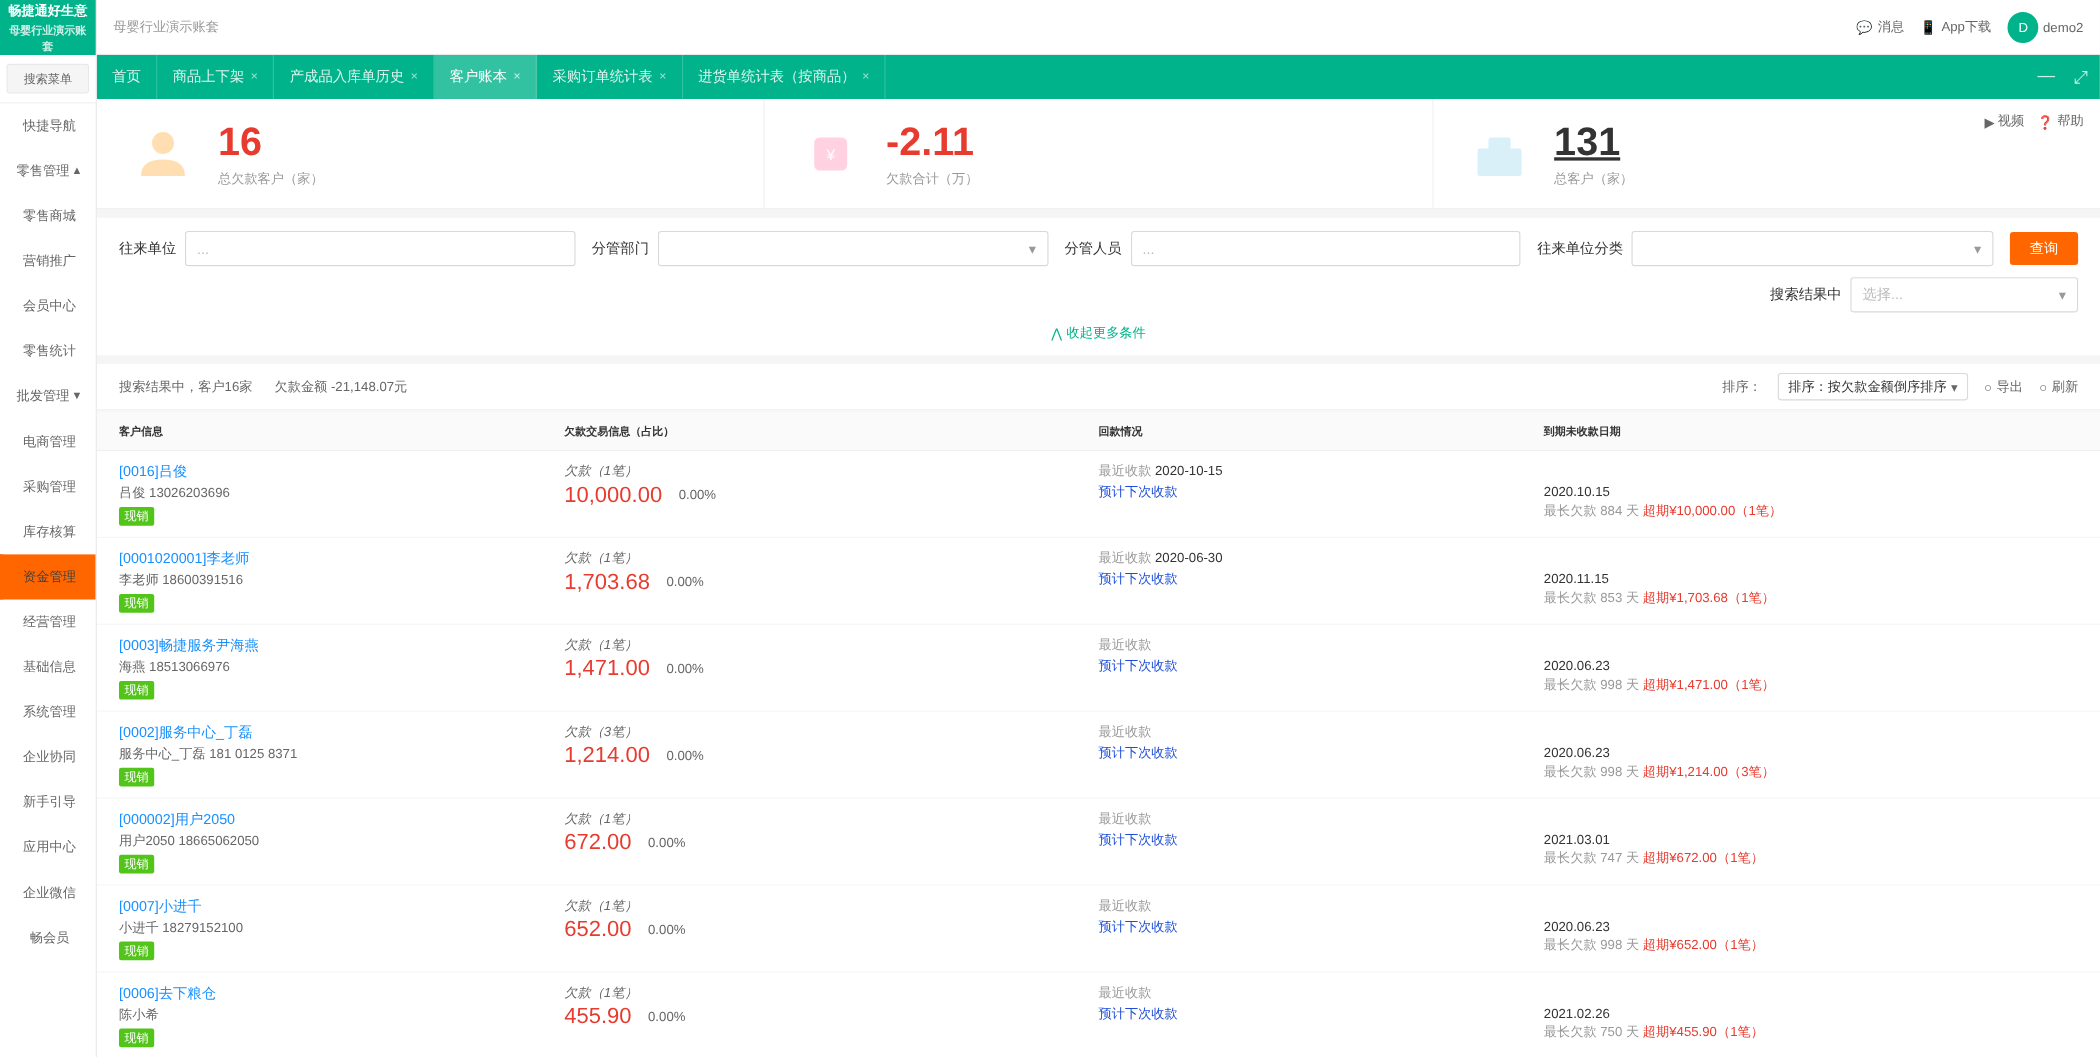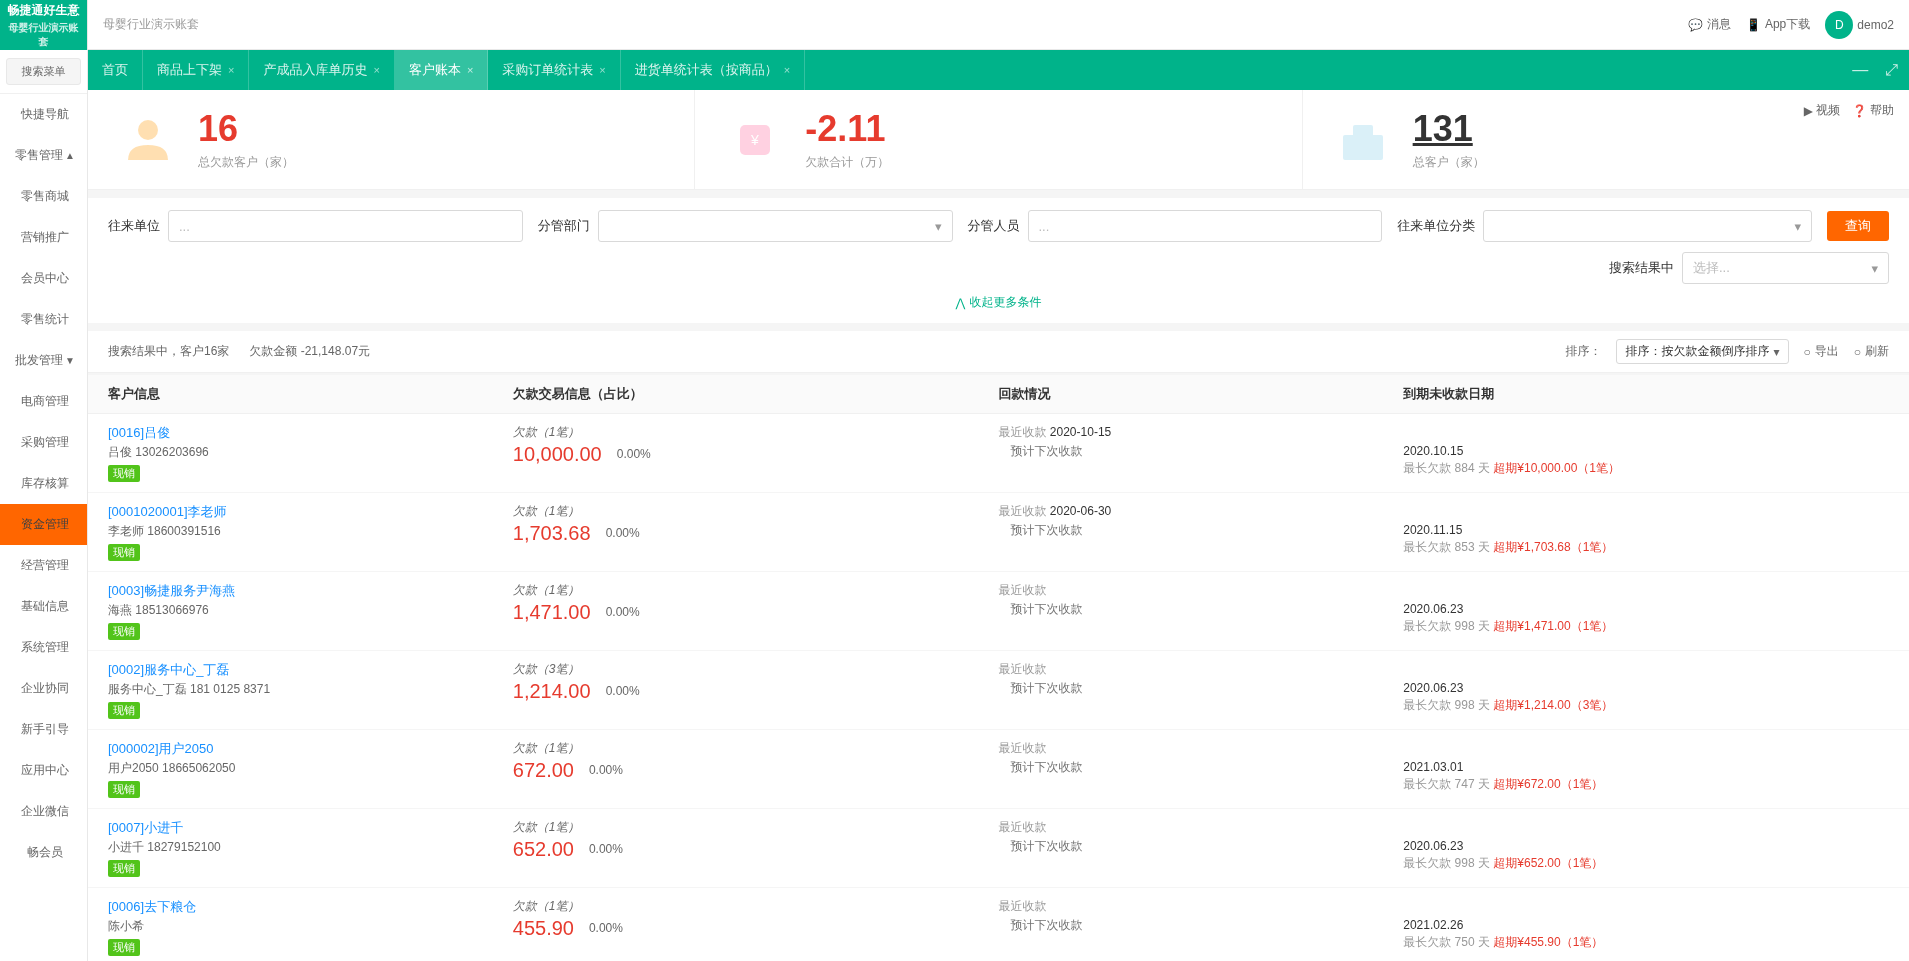--- a/index.html
+++ b/index.html
@@ -58,35 +58,35 @@
     .search-btn { background: #ff6600; color: #fff; border: none; border-radius: 3px; padding: 6px 18px; font-size: 13px; cursor: pointer; white-space: nowrap; }
 
     
     .results-bar { background: #fff; padding: 8px 20px; display: flex; align-items: center; justify-content: space-between; margin-bottom: 2px; border-bottom: 1px solid #f0f0f0; font-size: 12px; color: #666; }
     .results-info { display: flex; gap: 20px; }
     .results-actions { display: flex; align-items: center; gap: 15px; font-size: 12px; color: #666; }
     .results-actions-item { display: flex; align-items: center; gap: 4px; cursor: pointer; }
 
     
     .table-container { background: #fff; }
-    .table-header { display: flex; padding: 10px 20px; border-bottom: 1px solid #f0f0f0; font-size: 13px; font-weight: bold; color: #333; background: #fafafa; }
+    .table-header { display: flex; padding: 10px 20px; border-bottom: 1px solid #f0f0f0; font-size: 10px; font-weight: bold; color: #333; background: #fafafa; }
     .col-customer { flex: 2.5; }
     .col-debt { flex: 3; }
     .col-recovery { flex: 2.5; }
     .col-date { flex: 3; }
     .table-row { display: flex; padding: 10px 20px; border-bottom: 1px solid #f5f5f5; align-items: flex-start; font-size: 12px; }
     .customer-name { color: #1890ff; font-size: 13px; cursor: pointer; display: inline; }
     .customer-phone { color: #666; font-size: 12px; margin-top: 2px; }
     .customer-tag { display: inline-block; background: #52c41a; color: #fff; font-size: 11px; padding: 1px 5px; border-radius: 2px; margin-top: 4px; }
     .debt-count { color: #666; font-size: 12px; font-style: italic; }
     .debt-amount { color: #e63b2e; font-size: 20px; font-weight: 500; margin-top: 2px; }
     .debt-ratio { color: #666; font-size: 12px; margin-left: 10px; }
     .recovery-label { color: #999; font-size: 12px; }
     .recovery-date { color: #333; font-size: 12px; }
-    .recovery-next { color: #737373; font-size: 12px; margin-top: 2px; margin-left: 12px; }
+    .recovery-next { color: #1d4ed8; font-size: 12px; margin-top: 2px; }
     .date-value { color: #333; margin-top: 20px; }
     .date-overdue { color: #999; margin-top: 2px; font-size: 12px; }
     .date-overdue-link { color: #e63b2e; cursor: pointer; }
 
     .debt-col { display: flex; align-items: center; gap: 5px; }
 
     
     .content::-webkit-scrollbar { width: 6px; }
     .content::-webkit-scrollbar-track { background: #f1f1f1; }
     .content::-webkit-scrollbar-thumb { background: #ccc; border-radius: 3px; }

